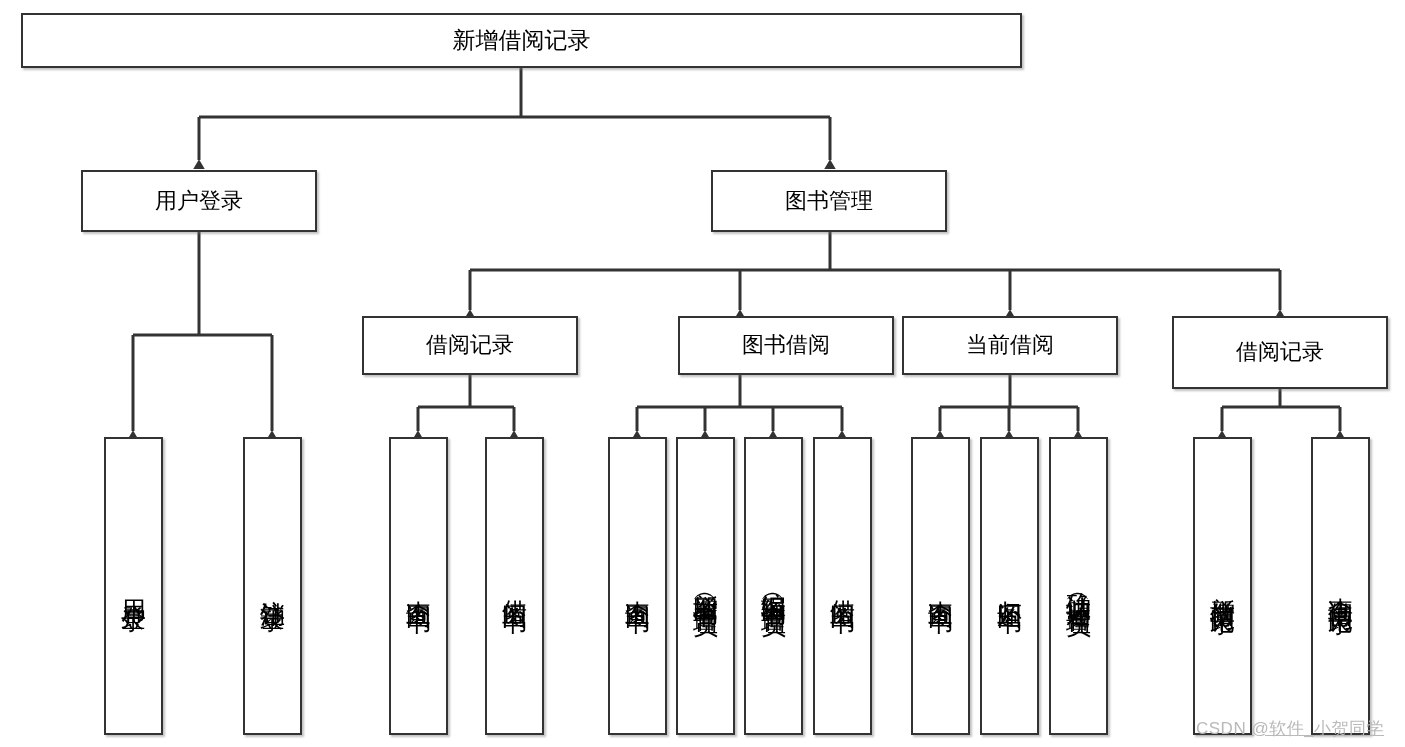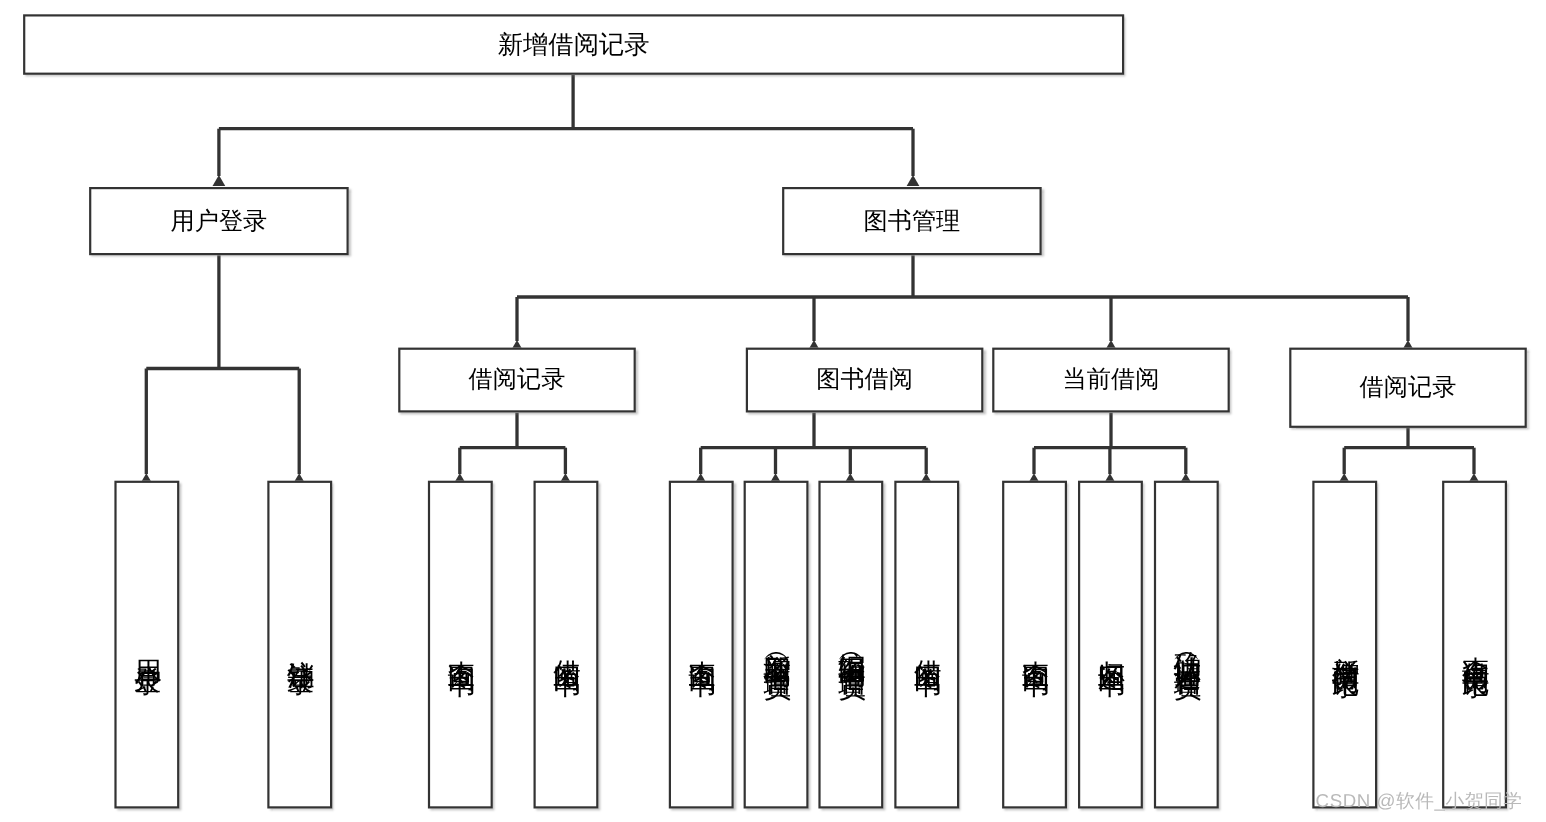--- a/index.html
+++ b/index.html
@@ -183,15 +183,15 @@
     <span class="lbl">确认归还（管理员）</span>
   </div>
 
   <div class="node vert" style="left:1193px; top:437px; width:59px; height:298px;">
     <span class="lbl">新增借阅记录</span>
   </div>
   <div class="node vert" style="left:1311px; top:437px; width:59px; height:298px;">
     <span class="lbl">查询借阅记录</span>
   </div>
 
-  <div class="watermark" style="left:1196px; top:717px;">CSDN @软件_小贺同学</div>
+  <div class="watermark" style="left:1196px; top:717px;text-decoration:underline;">CSDN @软件_小贺同学</div>
 
 </div>
 
 </body></html>

